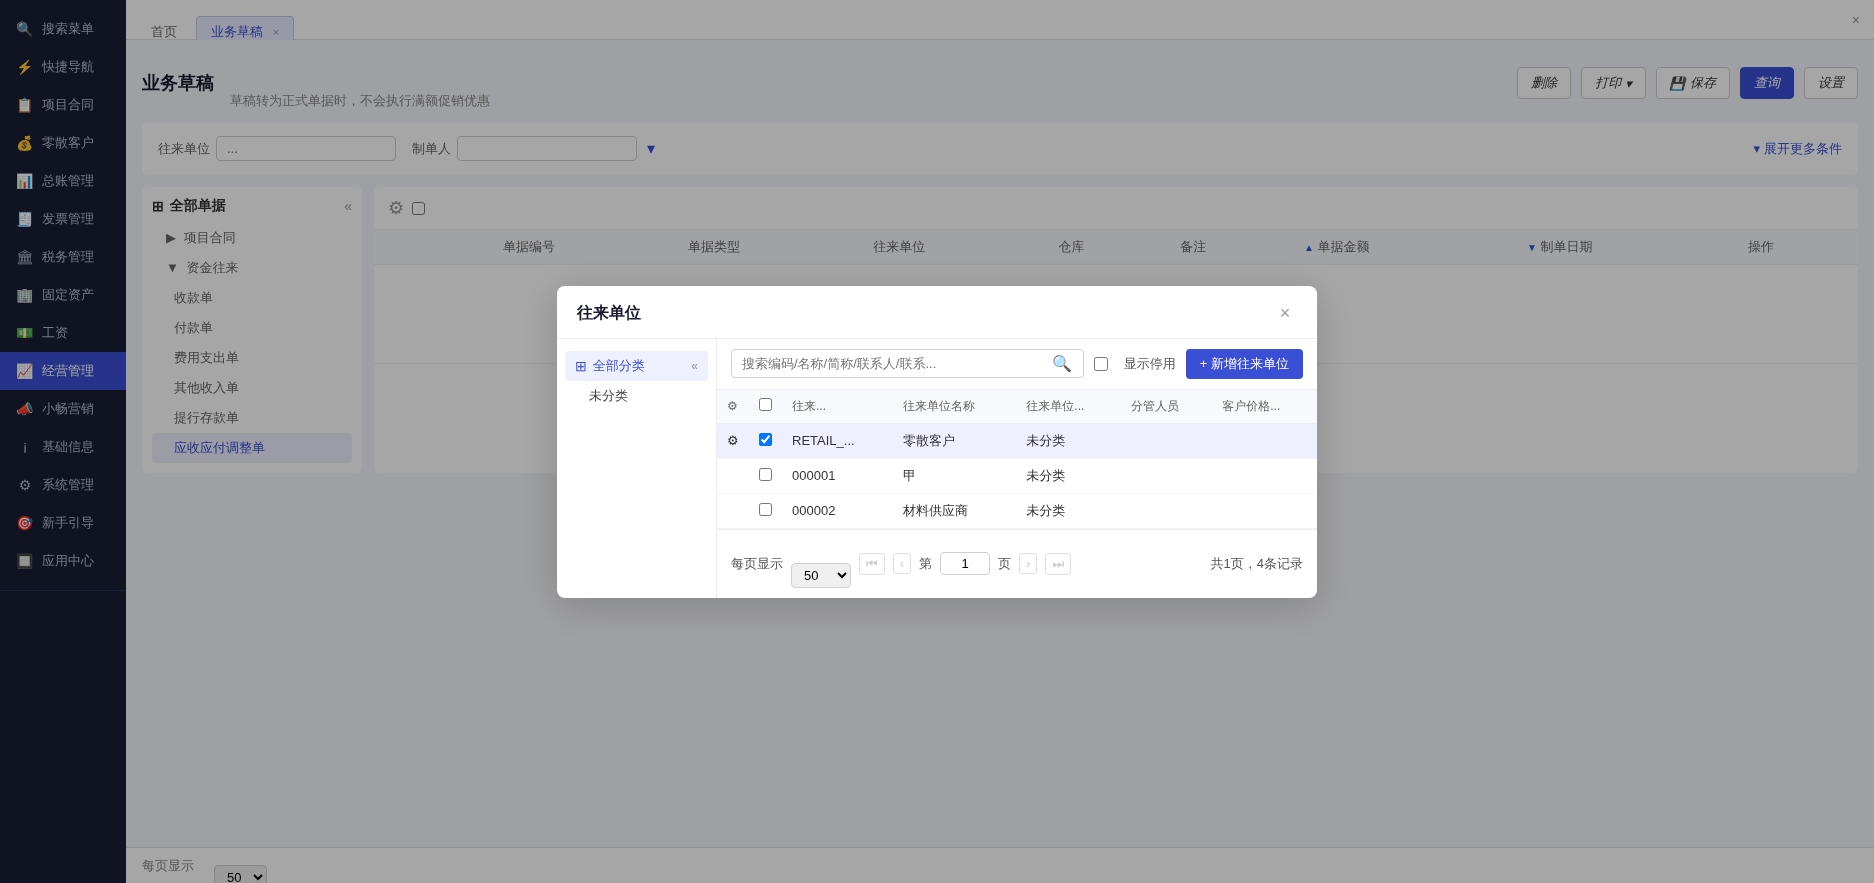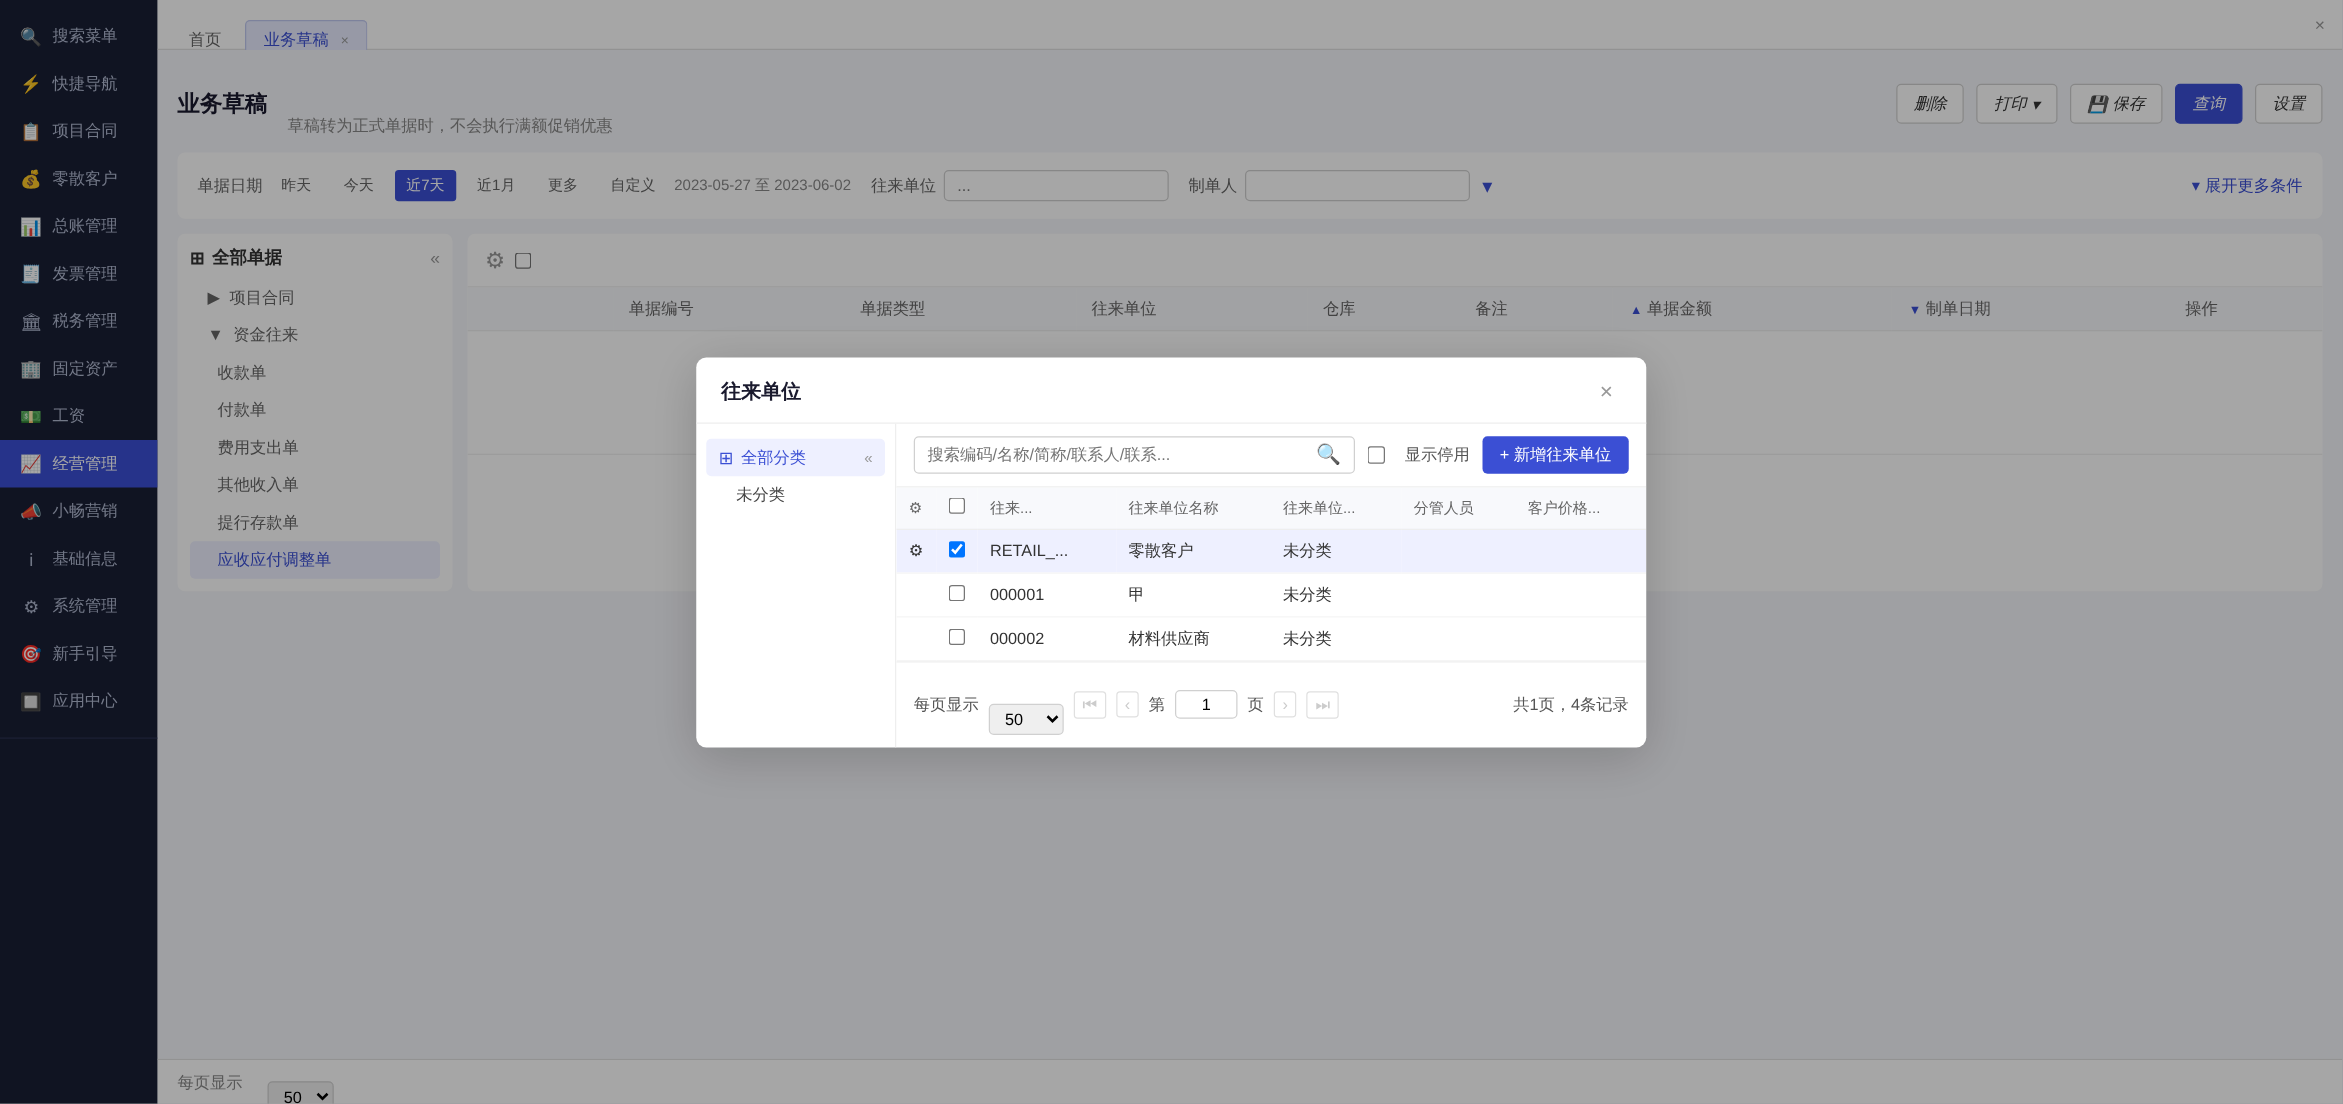--- a/index.html
+++ b/index.html
@@ -474,32 +474,20 @@
         <button class="btn">
           <span>💾</span>
           <span>保存</span>
         </button>
         <button class="btn btn-primary">查询</button>
         <button class="btn">设置</button>
       </div>
     </div>
 
     <div class="filter-bar">
-      <div class="filter-item">
-        <span class="filter-label">单据日期</span>
-        <div class="filter-dates">
-          <span class="date-btn">昨天</span>
-          <span class="date-btn">今天</span>
-          <span class="date-btn active">近7天</span>
-          <span class="date-btn">近1月</span>
-          <span class="date-btn">更多</span>
-          <span class="date-btn">自定义</span>
-        </div>
-        <span class="date-range">2023-05-27 至 2023-06-02</span>
-      </div>
       <div class="filter-item">
         <span class="filter-label">往来单位</span>
         <input class="filter-input" placeholder="..." style="">
       </div>
       <div class="filter-item">
         <span class="filter-label">制单人</span>
         <input class="filter-input" style="">
         <span style="margin-left:4px;color:#3b4fd4;font-size:16px;cursor:pointer;">▾</span>
       </div>
       <div style="margin-left:auto;">

